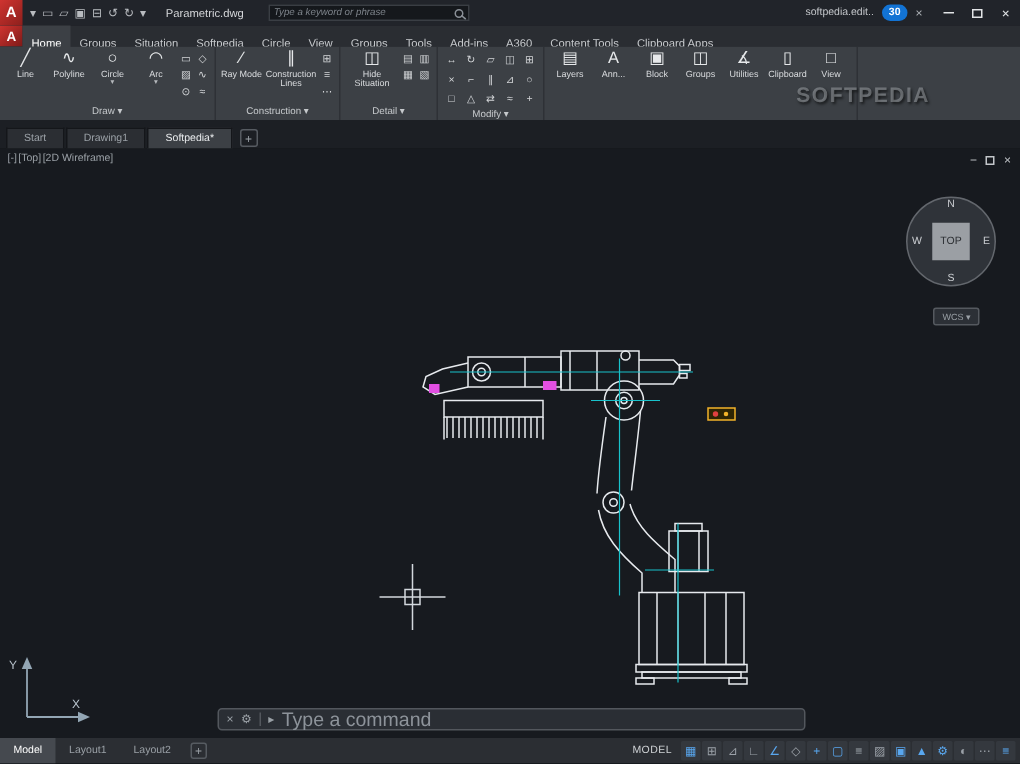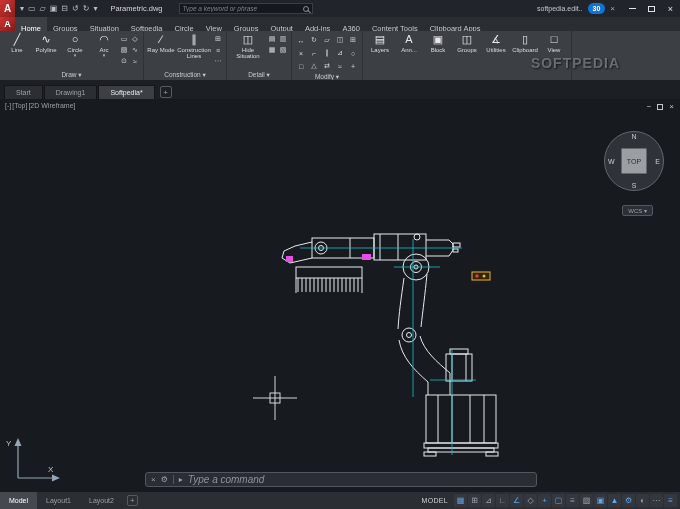--- a/index.html
+++ b/index.html
@@ -79,22 +79,22 @@
   .cl-e{right:3px;top:50%;transform:translateY(-50%)}
   .ctop{position:absolute;left:50%;top:50%;transform:translate(-50%,-50%);width:25px;height:25px;
     background:#9b9fa4;color:#2c2f33;font-size:7px;display:flex;align-items:center;justify-content:center}
   .wcs{position:absolute;right:27px;top:106px;background:#2c3036;border:1px solid #55595f;
     color:#9aa0a6;font-size:6px;padding:1px 5px;border-radius:2px}
   .ucs{position:absolute;left:4px;bottom:10px}
   .cmdbar{position:absolute;left:145px;bottom:5px;width:392px;height:15px;background:rgba(44,48,54,0.93);
     border:1px solid #53575d;border-radius:3px;display:flex;align-items:center;padding:0 5px;gap:5px;
     font-size:8px;color:#9aa0a6}
   .cmdbar .sep{width:1px;height:9px;background:#53575d}
-  .cmdbar input{flex:1;background:transparent;border:none;outline:none;color:#9aa0a6;font-size:10px;
-    font-family:"Liberation Sans",sans-serif;font-style:italic}
+  .cmdbar input{flex:1;background:transparent;border:none;outline:none;color:#9aa0a6;font-size:13px;
+    font-family:"Liberation Sans",sans-serif;}
   .cmdbar input::placeholder{color:#8d939a}
 
   
   .statusbar{height:17px;background:#2b2e33;display:flex;align-items:center;font-size:7px;color:#b9bcc0;flex:none}
   .ltab{height:17px;display:flex;align-items:center;padding:0 9px;color:#9aa0a6}
   .ltab.active{background:#45494f;color:#ffffff}
   .addlayout{width:11px;height:11px;border:1px solid #565b61;border-radius:2px;display:flex;
     align-items:center;justify-content:center;margin-left:4px;color:#9aa0a6;font-size:8px}
   .sticons{margin-left:auto;display:flex;align-items:center;gap:1px;padding-right:3px}
   .stmodel{font-size:7px;color:#cfd2d5;padding:0 5px;letter-spacing:0.3px}
@@ -142,21 +142,21 @@
 
   <div class="tabsrow">
     <div class="appbtn">A</div>
     <div class="rtab active">Home</div>
     <div class="rtab">Groups</div>
     <div class="rtab">Situation</div>
     <div class="rtab">Softpedia</div>
     <div class="rtab">Circle</div>
     <div class="rtab">View</div>
     <div class="rtab">Groups</div>
-    <div class="rtab">Output</div>
+    <div class="rtab">Tools</div>
     <div class="rtab">Add-ins</div>
     <div class="rtab">A360</div>
     <div class="rtab">Content Tools</div>
     <div class="rtab">Clipboard Apps</div>
   </div>
 
   <div class="ribbon">
     <div class="panel">
       <div class="pbody">
         <div class="bigbtn">

